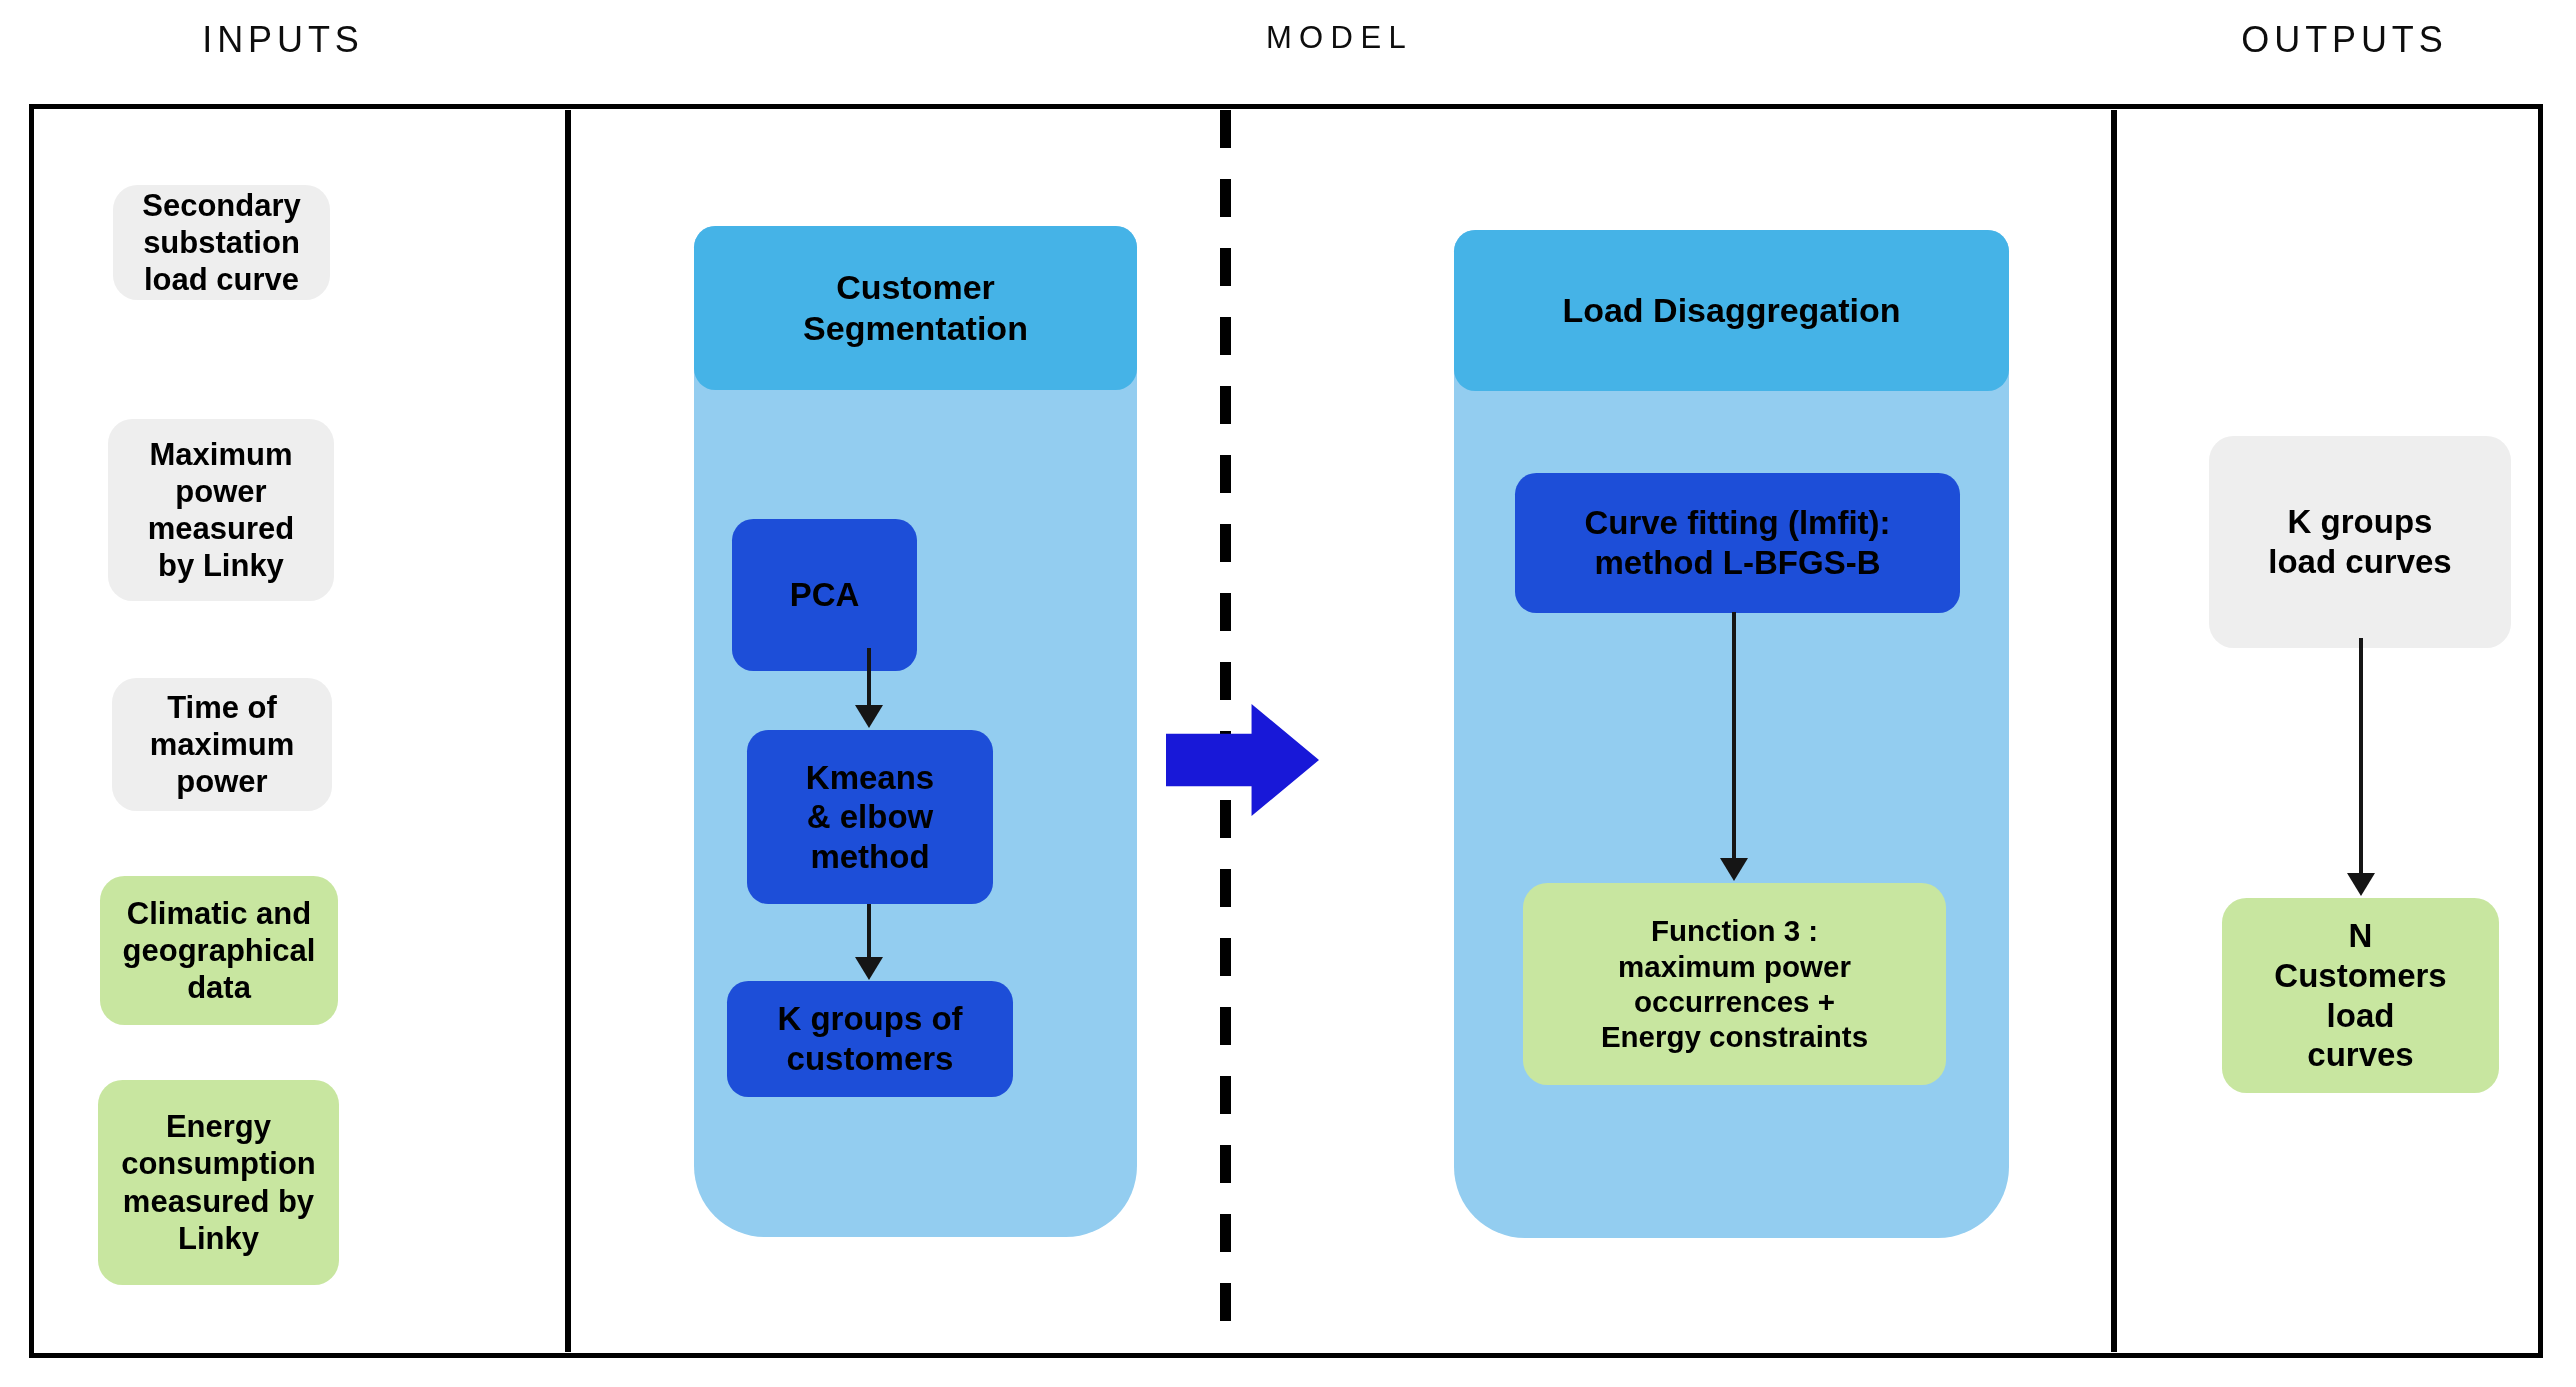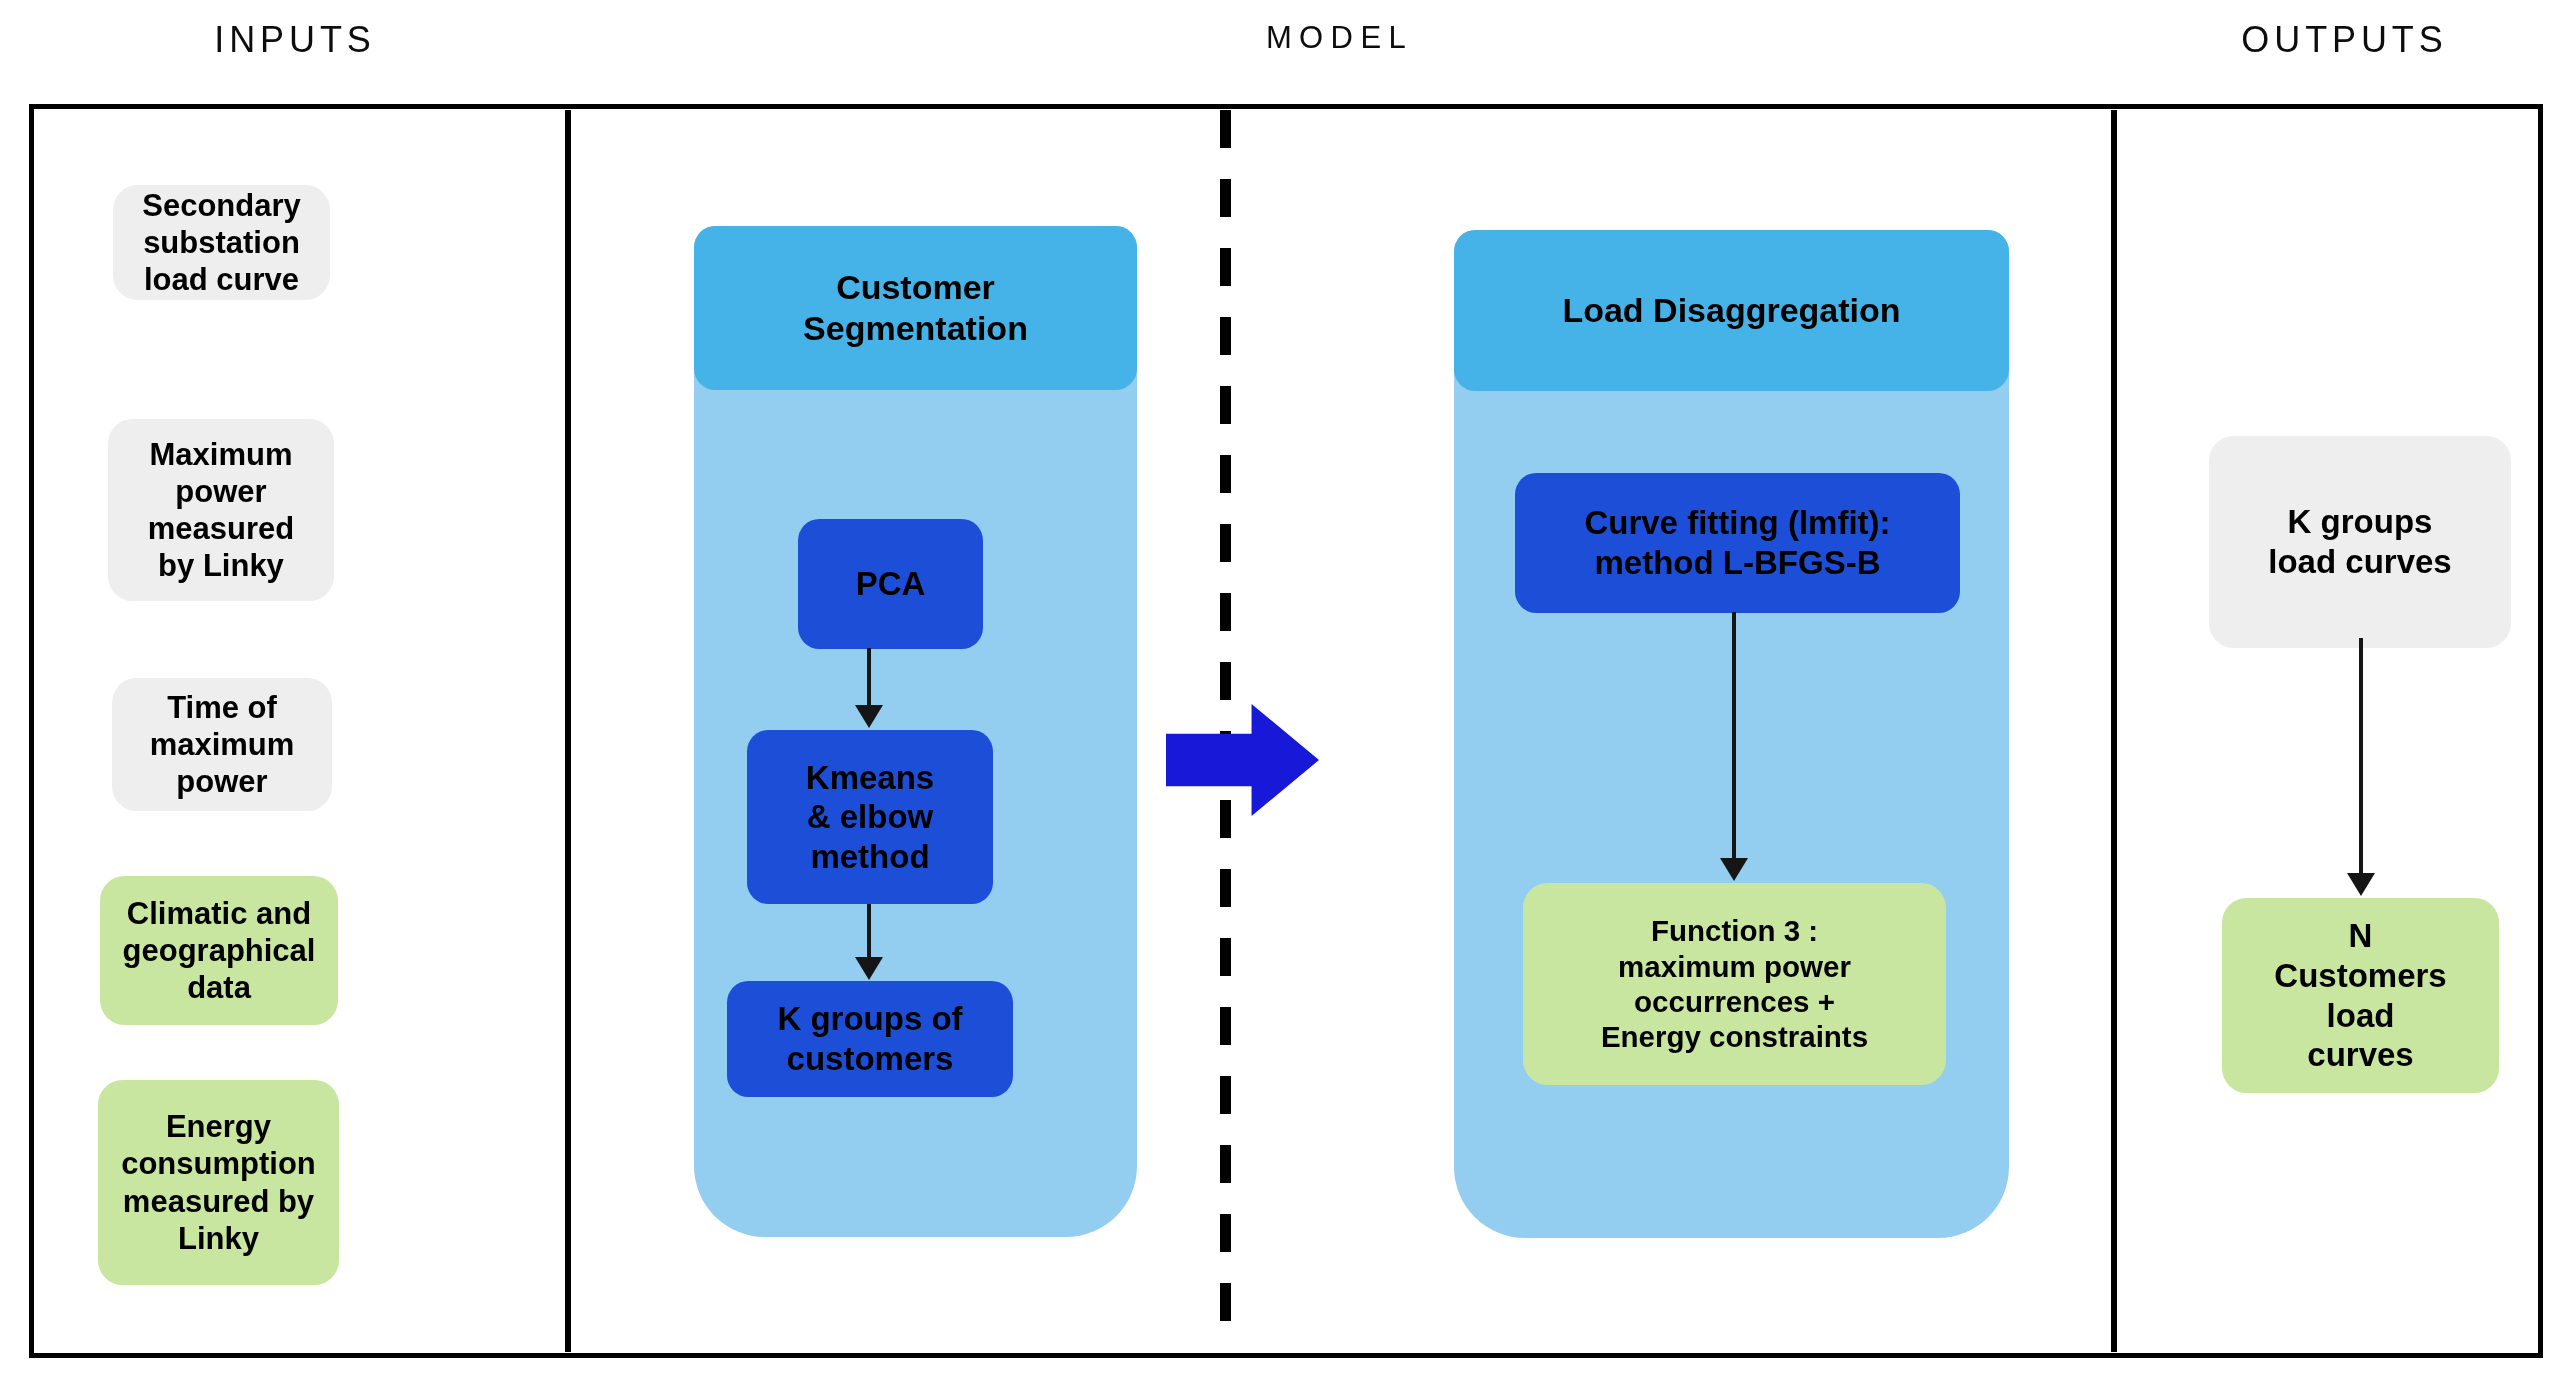--- a/index.html
+++ b/index.html
@@ -22,21 +22,21 @@
   
   .col-header {
     position: absolute;
     font-weight: 400;
     color: #0d0d0d;
     white-space: nowrap;
     font-variant: small-caps;
     text-transform: lowercase;
     letter-spacing: 4.9px;
   }
-  #hdr-inputs  { left: 12px;     top: 4.9px;  width: 566px;  text-align: center; font-size: 51px; }
+  #hdr-inputs  { left: 0;     top: 4.9px;  width: 566px;  text-align: center; font-size: 51px; }
   #hdr-model   { left: 566px; top: 8.2px; width: 1547px; text-align: center; font-size: 44px; letter-spacing: 7.4px; }
   #hdr-outputs { left: 2113px;top: 4.9px;  width: 463px;  text-align: center; font-size: 51px; }
 
   
   #frame {
     position: absolute;
     left: 29px;
     top: 104px;
     width: 2514px;
     height: 1254px;
@@ -113,21 +113,21 @@
     white-space: pre-line;
   }
 
   #panel-seg { left: 694px; top: 226px; width: 443px; height: 1011px; }
   #panel-seg .panel-header { height: 164px; font-size: 34px; }
 
   #panel-dis { left: 1454px; top: 230px; width: 555px; height: 1008px; }
   #panel-dis .panel-header { height: 161px; font-size: 34px; }
 
   
-  #seg-pca    { left: 798px;  top: 519px;  width: 185px; height: 130px; font-size: 33px; }
+  #seg-pca    { left: 732px;  top: 519px;  width: 185px; height: 152px; font-size: 33px; }
   #seg-kmeans { left: 747px;  top: 730px;  width: 246px; height: 174px; font-size: 33px; }
   #seg-groups { left: 727px;  top: 981px; width: 286px; height: 116px; font-size: 33px; }
 
   
   #dis-curve  { left: 1515px; top: 473px;  width: 445px; height: 140px; font-size: 33px; }
   #dis-func   { left: 1523px; top: 883px; width: 423px; height: 202px; font-size: 29.5px; }
 
   
   #out-0 { left: 2209px; top: 436px;  width: 302px; height: 212px; font-size: 33px; }
   #out-1 { left: 2222px; top: 898px; width: 277px; height: 195px; font-size: 33px; }

